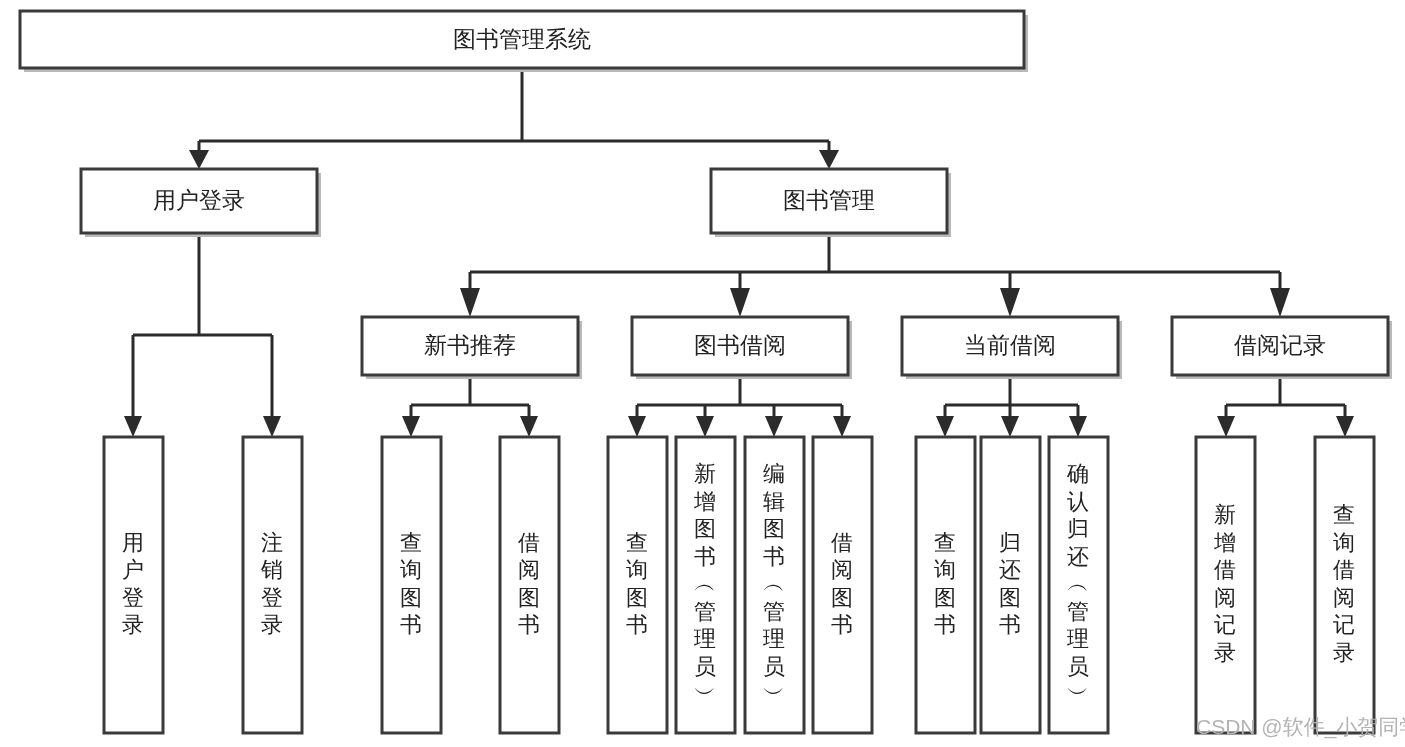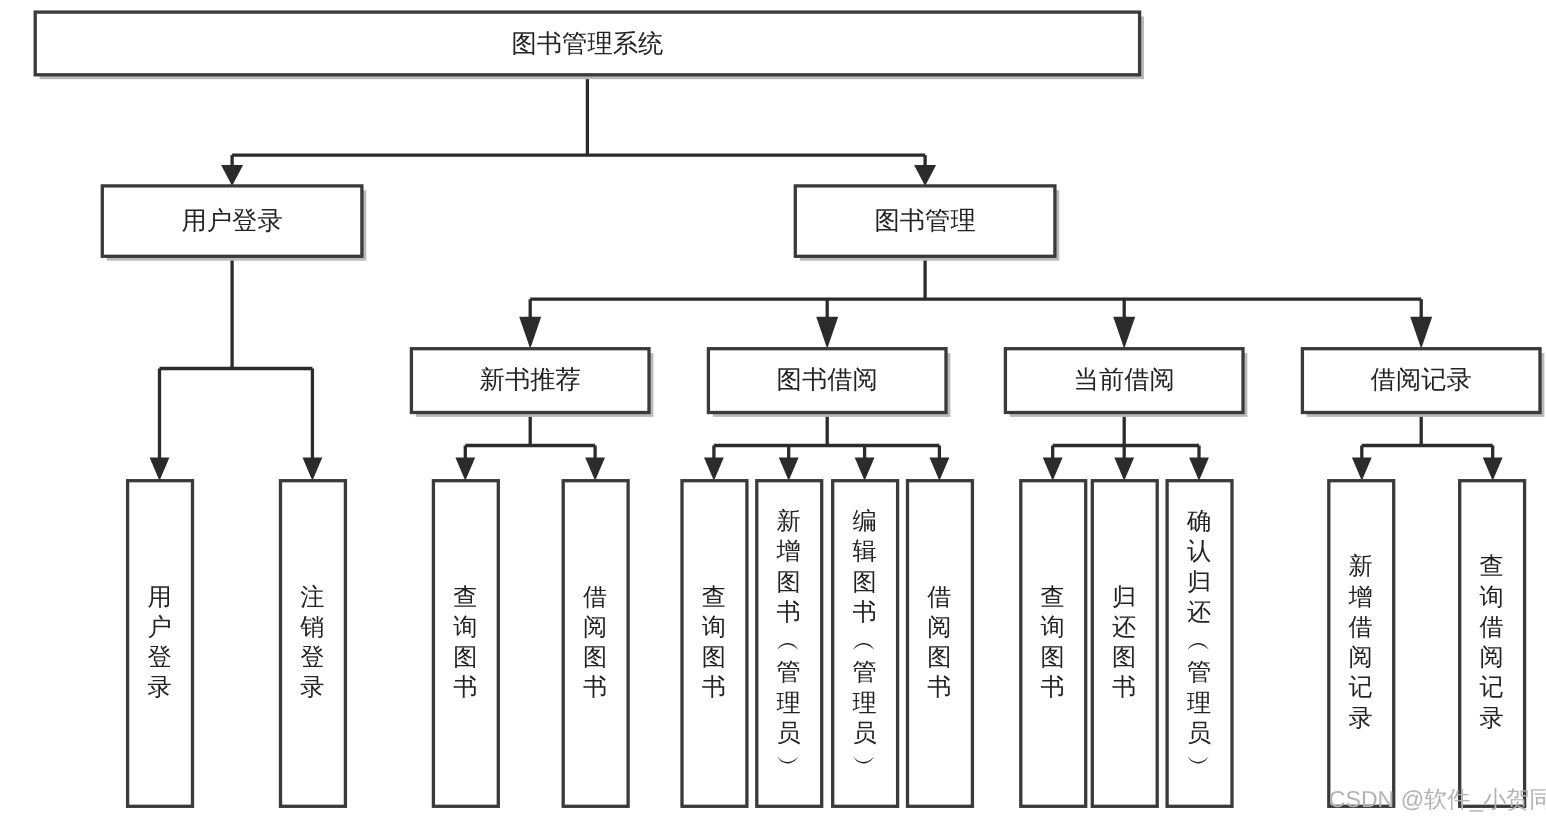--- a/index.html
+++ b/index.html
@@ -10,21 +10,21 @@
   }
   body {
     width: 1405px;
     height: 747px;
     position: relative;
     overflow: hidden;
     font-family: "Liberation Sans", "DejaVu Sans", sans-serif;
   }
   #diagram-root {
     position: absolute;
-    left: 12px;
+    left: 0;
     top: 0;
     width: 1171px;
     height: 747px;
   }
   svg.diagram {
     display: block;
     width: 1405px;
     height: 747px;
     background: #ffffff;
   }

